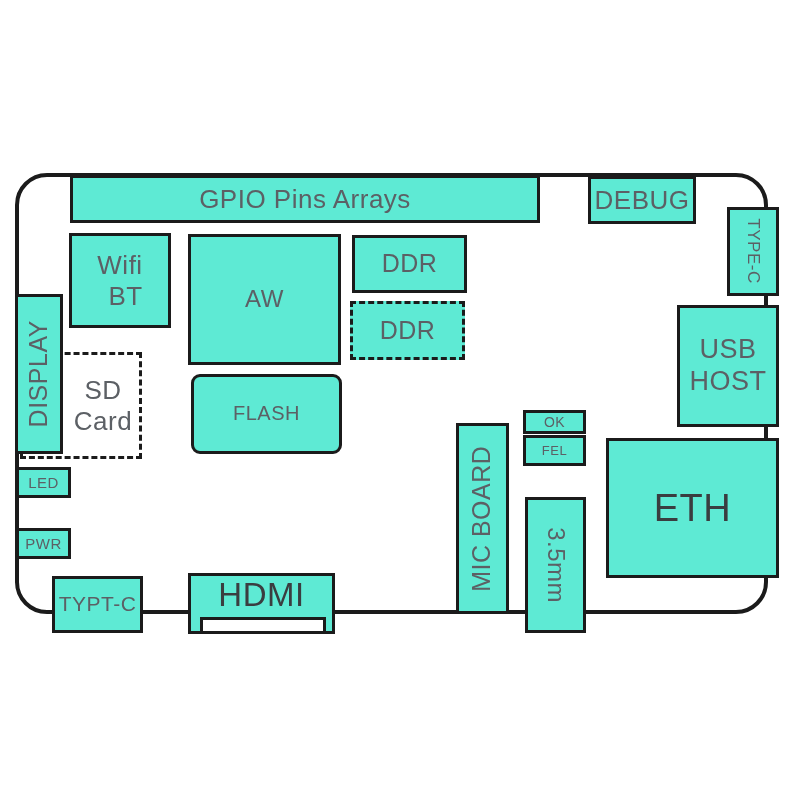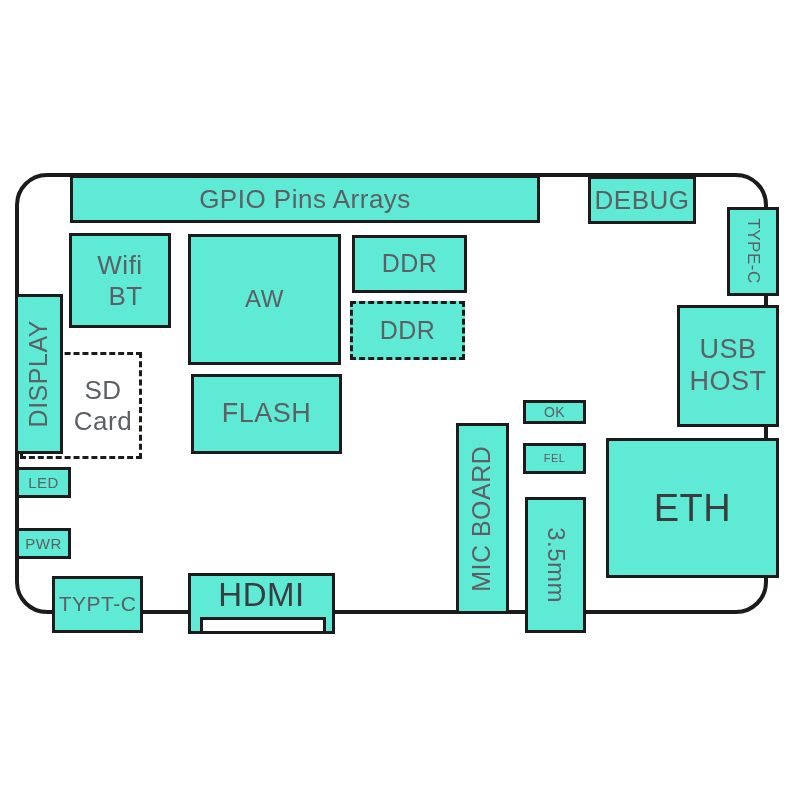--- a/index.html
+++ b/index.html
@@ -42,38 +42,38 @@
   #gpio    { left: 70px;  top: 175px; width: 470px; height: 48px;  font-size: 26px; }
   #debug   { left: 588px; top: 176px; width: 108px; height: 48px;  font-size: 26px; }
   #typec-r { left: 727px; top: 207px; width: 52px;  height: 89px;  font-size: 17px; }
   #usbhost { left: 677px; top: 305px; width: 102px; height: 122px; font-size: 27px; }
   #eth     { left: 606px; top: 438px; width: 173px; height: 140px; font-size: 38px; }
   #wifi    { left: 69px;  top: 233px; width: 102px; height: 95px;  font-size: 26px; text-align: right; }
   #soc     { left: 188px; top: 234px; width: 153px; height: 131px; font-size: 24px; }
   #soc .soc-line2 { font-size: 33px; }
   #ddr1    { left: 352px; top: 235px; width: 115px; height: 58px;  font-size: 25px; }
   #ddr2    { left: 350px; top: 301px; width: 115px; height: 59px;  font-size: 25px; }
-  #flash   { left: 191px; top: 374px; width: 151px; height: 80px;  font-size: 27px; }
+  #flash   { left: 191px; top: 374px; width: 151px; height: 80px;  font-size: 20px; border-radius: 9px; }
   #sd      { left: 20px;  top: 352px; width: 122px; height: 107px; font-size: 26px;
              padding-left: 44px; z-index: 1; background: transparent; text-align: center; }
   #display { left: 15px;  top: 294px; width: 48px;  height: 160px; font-size: 25px; z-index: 2; }
   #led     { left: 16px;  top: 467px; width: 55px;  height: 31px;  font-size: 15px; }
   #pwr     { left: 16px;  top: 528px; width: 55px;  height: 31px;  font-size: 15px; }
   #typtc   { left: 52px;  top: 576px; width: 91px;  height: 57px;  font-size: 21px; }
   #hdmi    { left: 188px; top: 573px; width: 147px; height: 61px;  font-size: 33px;
              align-items: flex-start; }
   #hdmi-inner {
     position: absolute; box-sizing: border-box;
     left: 9px; top: 41px; width: 126px; height: 17px;
     border: 3px solid var(--outline, #1b1b1b); background: #ffffff;
   }
   #mic     { left: 456px; top: 423px; width: 53px;  height: 191px; font-size: 25px; }
   #jack    { left: 525px; top: 497px; width: 61px;  height: 136px; font-size: 24px; }
-  #ok      { left: 523px; top: 400px; width: 63px;  height: 24px;  font-size: 14px; }
-  #fel     { left: 523px; top: 435px; width: 63px;  height: 31px;  font-size: 11px; margin-top: 8px; }
+  #ok      { left: 523px; top: 410px; width: 63px;  height: 24px;  font-size: 14px; }
+  #fel     { left: 523px; top: 435px; width: 63px;  height: 31px;  font-size: 13px; }
 </style>
 </head>
 <body style="--outline: #1b1b1b; --label: #5c6065; --label-dark: #3a3d40; --background: #ffffff;">
 
 <div class="canvas">
 
   <div id="board-outline"></div>
 
   <div class="blk dashed" id="sd">
     <div>

